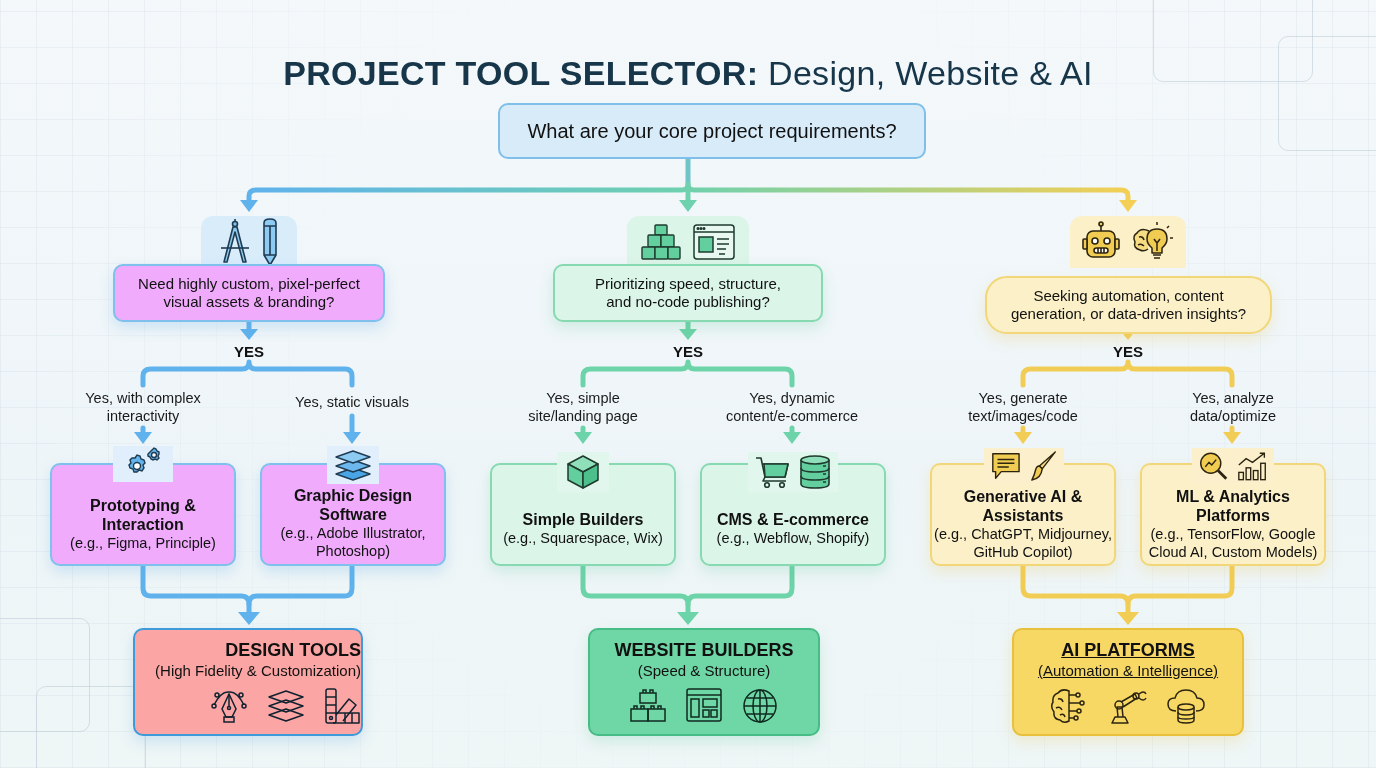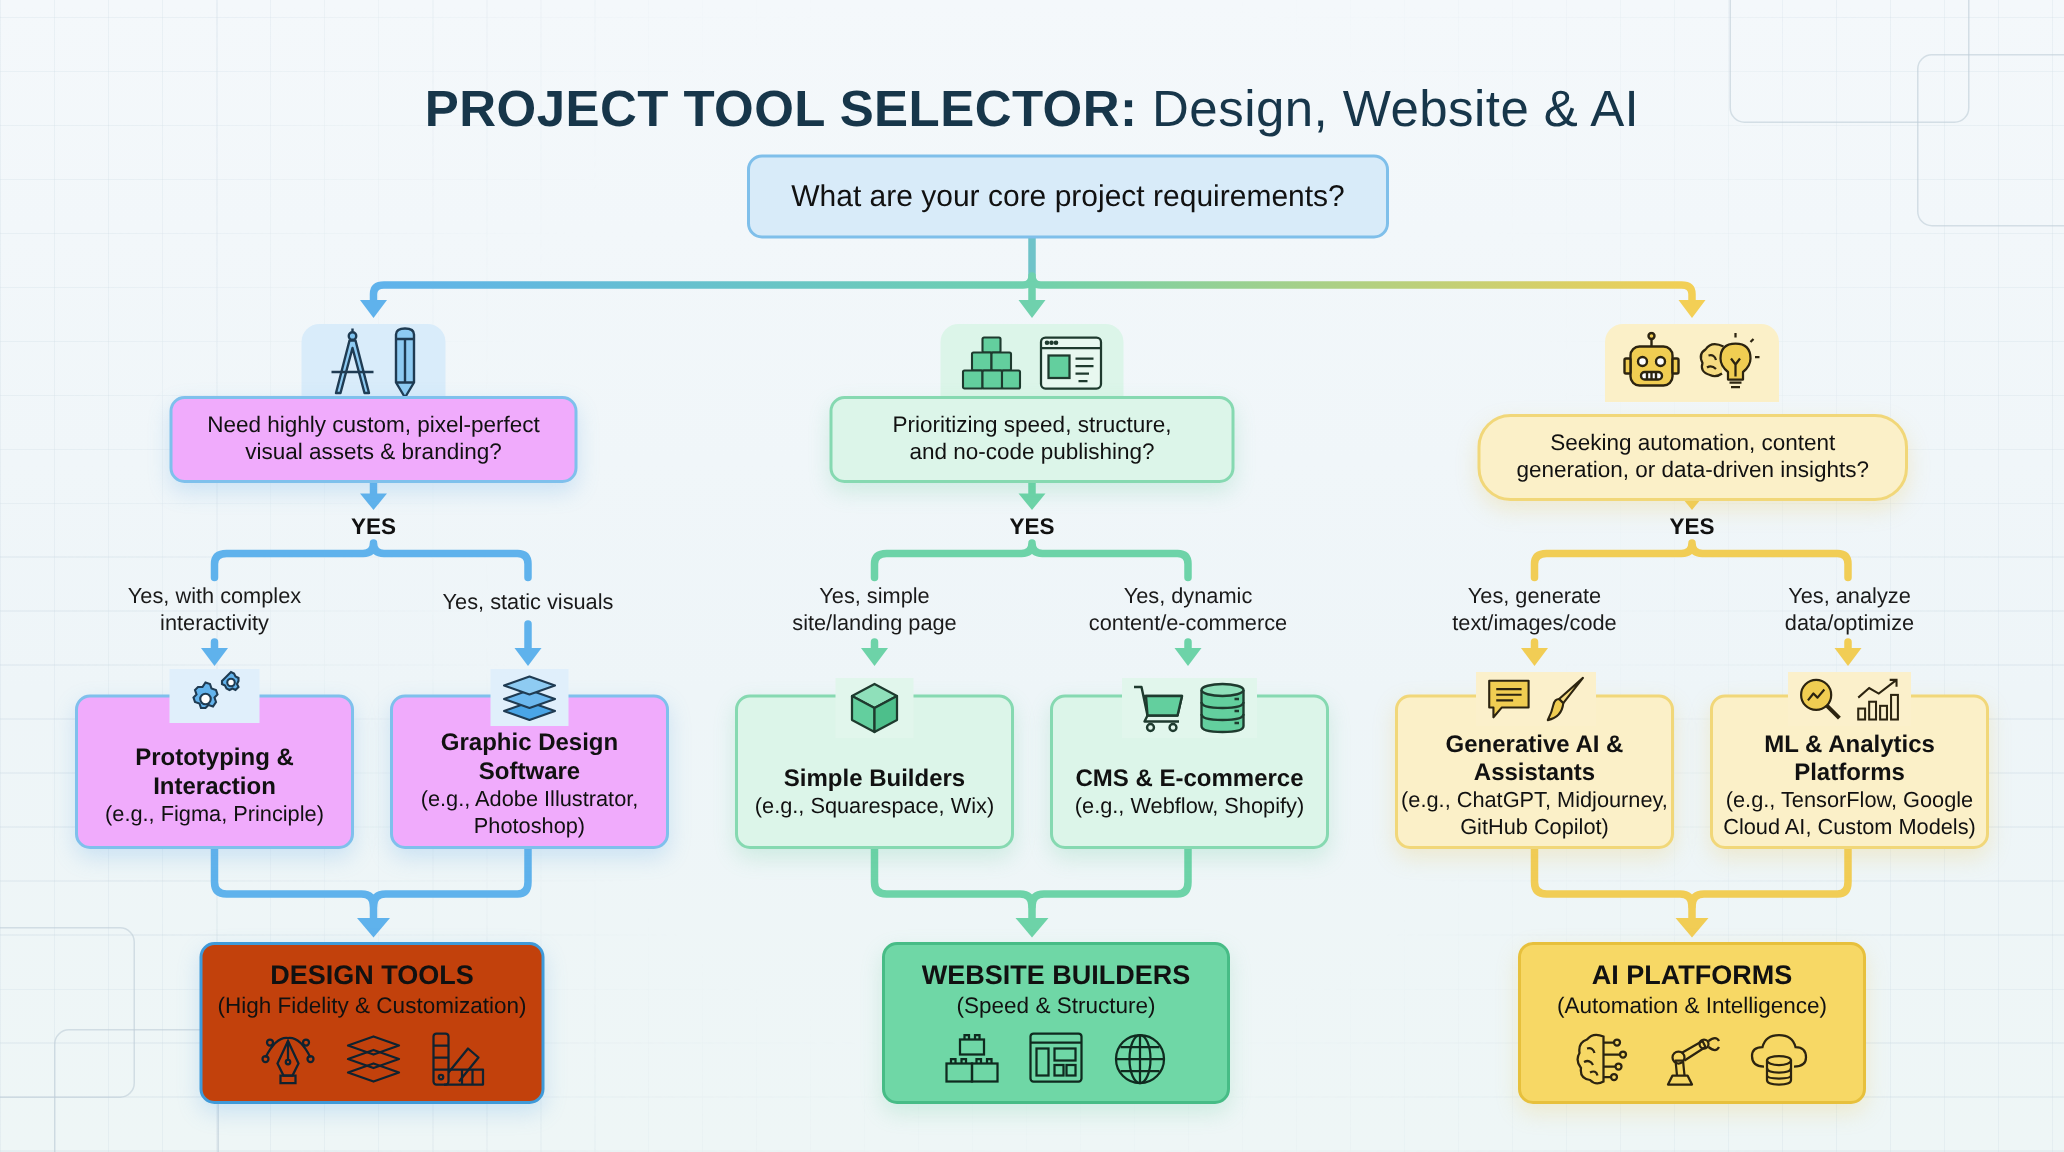--- a/index.html
+++ b/index.html
@@ -51,21 +51,21 @@
   .lbl { position: absolute; font-size: 14.5px; line-height: 18px; text-align: center; color: #1a1a1a; }
 
   .tool .name { font-weight: 700; font-size: 16px; line-height: 19px; }
   .tool .ex { font-size: 14.5px; line-height: 18px; }
   .icongap { position: absolute; display: flex; gap: 8px; align-items: center; justify-content: center; padding: 0 6px; }
 
   .final { border-radius: 10px; }
   .final .ftitle { font-weight: 700; font-size: 18px; line-height: 22px; }
   .final .fsub { font-size: 15px; line-height: 20px; }
   .final .ficons { display: flex; gap: 18px; margin-top: 6px; }
-  .final.blue   { background: #c2410c; border-color: #3f9ad9; }
+  .final.blue   { background: #fca5a5; border-color: #3f9ad9; align-items: flex-end; }
   .final.green  { background: #6fd7a6; border-color: #47bc86; margin-left: 16px; }
   .final.yellow { background: #f7d865; border-color: #e7c03c; }
   svg.ic { display: block; }
 </style>
 </head>
 <body>
 
 <div class="bg-grid"></div>
 <div class="bg-frame" style="left:1153px;top:-10px;width:160px;height:92px;"></div>
 <div class="bg-frame" style="left:1278px;top:36px;width:120px;height:115px;"></div>
@@ -391,21 +391,21 @@
   </svg>
   <svg class="ic" width="34" height="34" viewBox="0 0 34 34" fill="none" stroke="#2c2410" stroke-width="1.5">
     <rect x="2" y="24" width="5" height="8"></rect>
       <rect x="10" y="19" width="5" height="13"></rect>
     <rect x="18" y="22" width="5" height="10"></rect>
       <rect x="26" y="14" width="5" height="18"></rect>
     <path d="M2 16 L10 9 L17 13 L30 3 M25 3 H30 V8"></path>
   </svg>
 </div>
 
-<div class="box yellow final" style="left:1012px;top:628px;width:232px;height:108px;">
+<div class="box yellow final" style="left:1012px;top:628px;width:232px;height:108px;text-decoration:underline;">
   <span class="ftitle">AI PLATFORMS</span>
   <span class="fsub">(Automation &amp; Intelligence)</span>
   <div class="ficons">
     <svg class="ic" width="40" height="38" viewBox="0 0 40 38" fill="none" stroke="#2c2410" stroke-width="1.5">
       <path d="M19 4 Q12 1 8 6 Q2 8 3 15 Q0 20 4 25 Q3 32 10 33 Q14 37 19 34 Z"></path>
       <path d="M8 12 Q12 11 13 15 M6 21 Q10 19 12 23 M10 28 Q14 26 15 30"></path>
       <path d="M19 8 H26 M19 16 H30 M19 24 H27 M19 31 H24"></path>
       <circle cx="28" cy="8" r="2"></circle>
         <circle cx="32" cy="16" r="2"></circle>
         <circle cx="29" cy="24" r="2"></circle>

